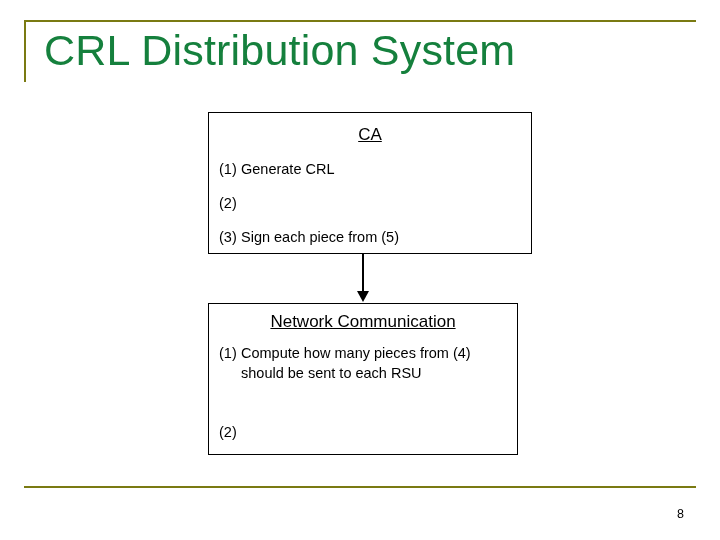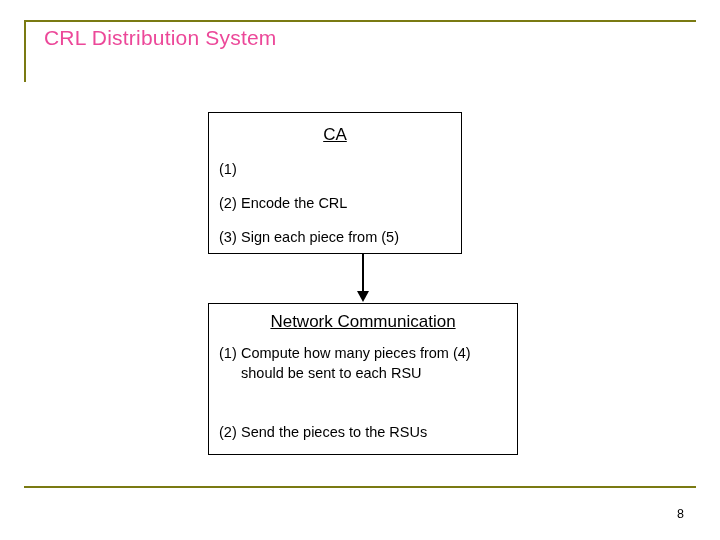--- a/index.html
+++ b/index.html
@@ -39,38 +39,38 @@
     width: 672px;
     height: 2px;
     background: #7a7a12;
   }
 
   
   .slide-title {
     position: absolute;
     left: 44px;
     top: 26px;
-    font-size: 21px;
-    color: #ec4899;
+    font-size: 43px;
+    color: #15803d;
     letter-spacing: 0.2px;
     white-space: nowrap;
   }
 
   
   .box {
     position: absolute;
     border: 1px solid #000000;
     background: #ffffff;
     box-sizing: border-box;
     color: #000000;
   }
   #ca-box {
     left: 208px;
     top: 112px;
-    width: 254px;
+    width: 324px;
     height: 142px;
   }
   #net-box {
     left: 208px;
     top: 303px;
     width: 310px;
     height: 152px;
   }
   .box-heading {
     text-align: center;
@@ -137,40 +137,39 @@
 
 <div class="top-rule"></div>
 <div class="left-tick"></div>
 
 <div class="slide-title">CRL Distribution System</div>
 
 <div class="box" id="ca-box">
   <div class="box-heading">CA</div>
   <div class="step" id="ca-s1">
     <span class="num">(1)</span>
+    <span class="txt">Generate CRL</span>
   </div>
   <div class="step" id="ca-s2">
     <span class="num">(2)</span>
-    <span class="txt">Encode the CRL</span>
   </div>
   <div class="step" id="ca-s3">
     <span class="num">(3)</span>
     <span class="txt">Sign each piece from (5)</span>
   </div>
 </div>
 
 <div class="arrow-line"></div>
 <div class="arrow-head"></div>
 
 <div class="box" id="net-box">
   <div class="box-heading">Network Communication</div>
   <div class="step" id="nc-s1">
     <span class="num">(1)</span>
     <span class="txt">Compute how many pieces from (4) should be sent to each RSU</span>
   </div>
   <div class="step" id="nc-s2">
     <span class="num">(2)</span>
-    <span class="txt">Send the pieces to the RSUs</span>
   </div>
 </div>
 
 <div class="bottom-rule"></div>
 <div class="page-number">8</div>
 
 </body></html>

